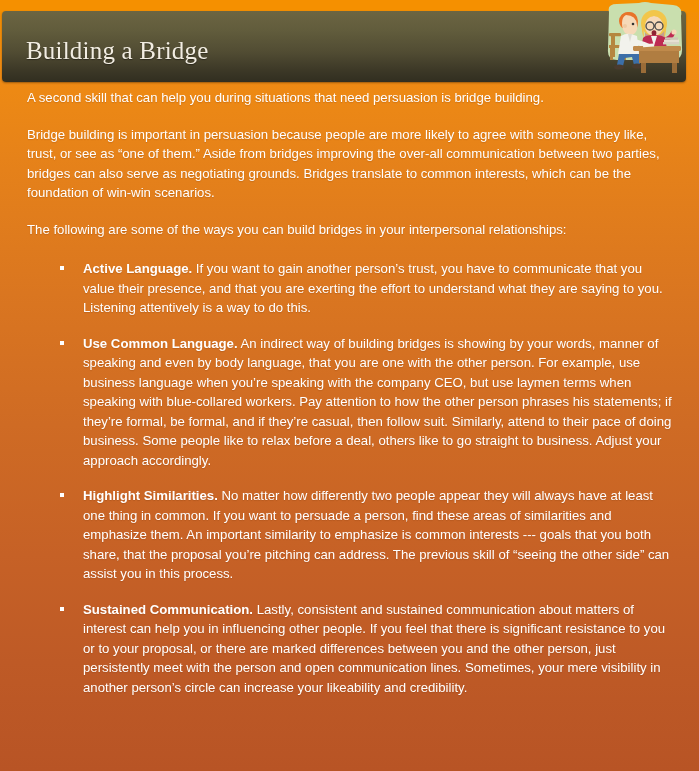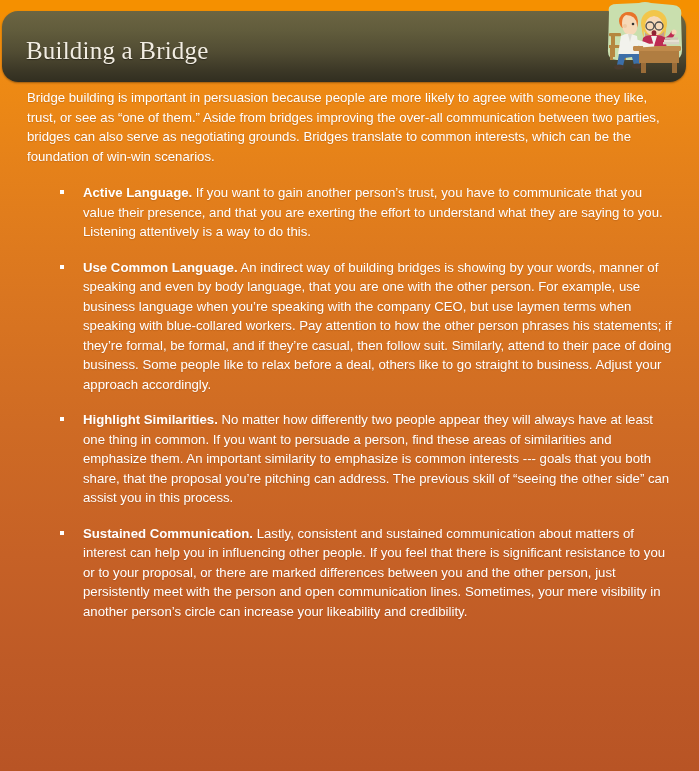--- a/index.html
+++ b/index.html
@@ -41,21 +41,21 @@
     background: #F59000;
   }
 
   
   .header-banner {
     position: absolute;
     top: 11px;
     left: 2px;
     width: 684px;
     height: 71px;
-    border-radius: 16px;
+    border-radius: 4px;
     background: linear-gradient(to bottom,
         #6B6542 0%,
         #615C3C 28%,
         #514C33 58%,
         #3B3726 85%,
         #312E20 100%);
     box-shadow: 0 1px 2px rgba(0,0,0,0.35);
   }
 
   .header-title {
@@ -196,21 +196,23 @@
       <rect x="64" y="40" width="16" height="2.4" fill="#D9D2C4"></rect>
       <rect x="65" y="37.6" width="15" height="2.4" fill="#E6E0D2"></rect>
       <rect x="66" y="35.4" width="13" height="2.3" fill="#CFC7B6"></rect>
 
       <rect x="44" y="42" width="11" height="3" fill="#F7F4EA" transform="rotate(-4 49 43)"></rect>
     </svg>
   </div>
 
   <div class="content">
 
+    <p class="para">A second skill that can help you during situations that need persuasion is bridge building.</p>
     <p class="para">Bridge building is important in persuasion because people are more likely to agree with someone they like, trust, or see as “one of them.” Aside from bridges improving the over-all communication between two parties, bridges can also serve as negotiating grounds. Bridges translate to common interests, which can be the foundation of win-win scenarios.</p>
+    <p class="para lead-gap">The following are some of the ways you can build bridges in your interpersonal relationships:</p>
 
     <ul class="bullet-list">
 
       <li class="bullet-item">
         <span class="bullet-marker"></span>
         <span class="bullet-term">Active Language.</span><span class="bullet-text"> If you want to gain another person’s trust, you have to communicate that you value their presence, and that you are exerting the effort to understand what they are saying to you. Listening attentively is a way to do this.</span>
       </li>
 
       <li class="bullet-item">
         <span class="bullet-marker"></span>

